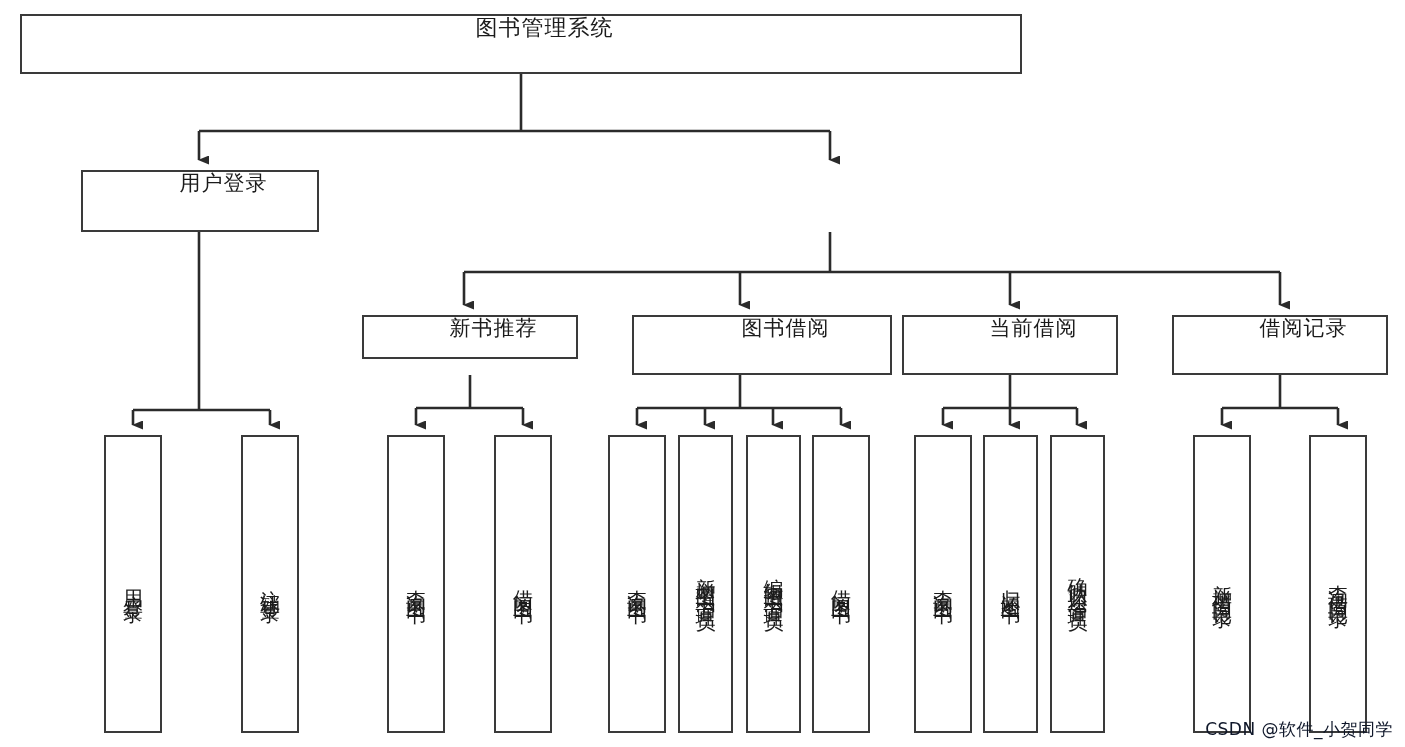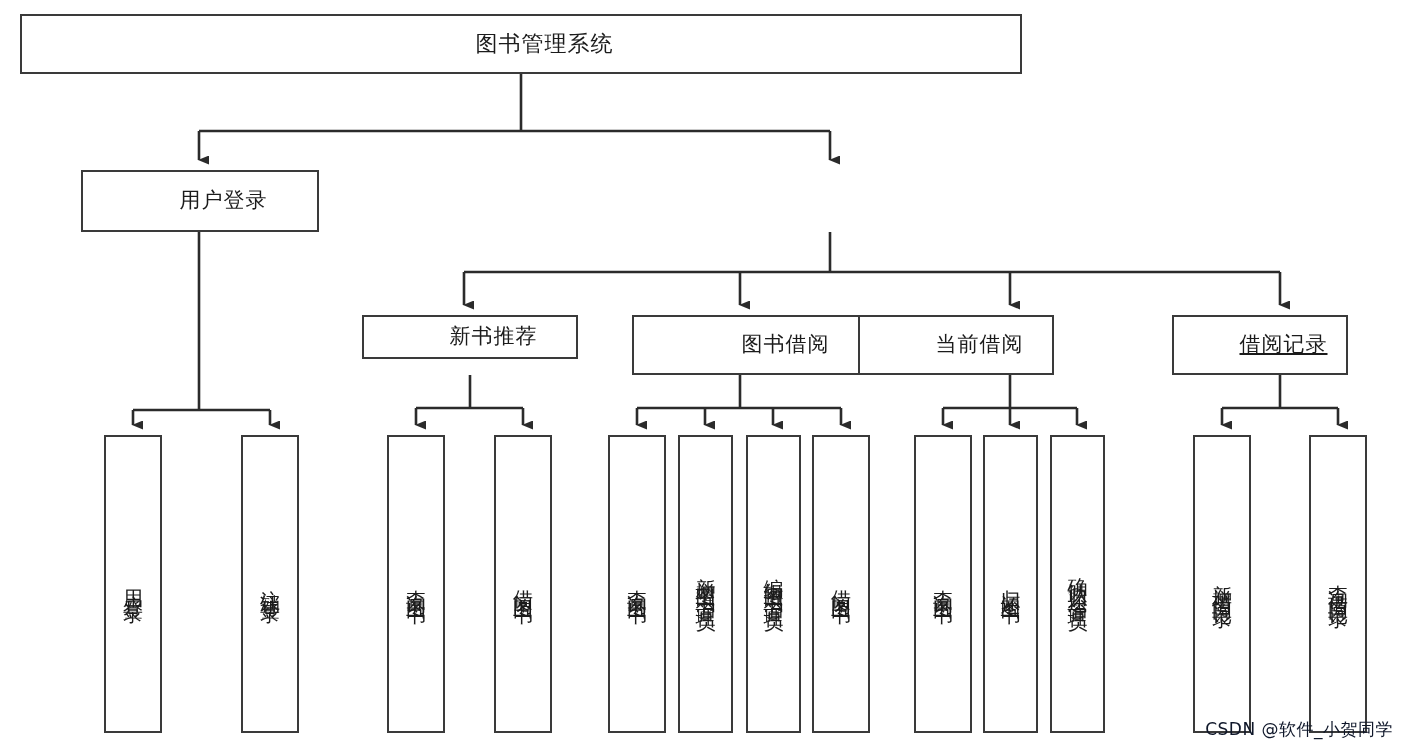--- a/index.html
+++ b/index.html
@@ -25,21 +25,21 @@
     width: 1405px;
     height: 747px;
     pointer-events: none;
   }
   .node {
     position: absolute;
     box-sizing: border-box;
     background: #ffffff;
     border: 2.5px solid #3a3a3a;
     display: flex;
-    align-items: center;
+    align-items: flex-start;
     justify-content: center;
     color: #1b1b1b;
     text-align: center;
     letter-spacing: 1px;
     padding-left: 47px;
   }
   .node.h {
     
     font-size: 21px;
     line-height: 1.1;
@@ -140,25 +140,25 @@
 
 
   <div class="node h" style="left:362px; top:315px; width:216px; height:44px;">
     <span>新书推荐</span>
   </div>
 
   <div class="node h" style="left:632px; top:315px; width:260px; height:60px;">
     <span>图书借阅</span>
   </div>
 
-  <div class="node h" style="left:858px; top:315px; width:196px; height:60px;">
+  <div class="node h" style="left:902px; top:315px; width:216px; height:60px;">
     <span>当前借阅</span>
   </div>
 
-  <div class="node h" style="left:1172px; top:315px; width:176px; height:60px;text-decoration:underline;">
+  <div class="node h" style="left:1172px; top:315px; width:216px; height:60px;">
     <span>借阅记录</span>
   </div>
 
   <div class="node v" style="left:104px; top:435px; width:58px; height:298px;">
     <span class="vtext">用户登录</span>
   </div>
 
   <div class="node v" style="left:241px; top:435px; width:58px; height:298px;">
     <span class="vtext">注销登录</span>
   </div>

